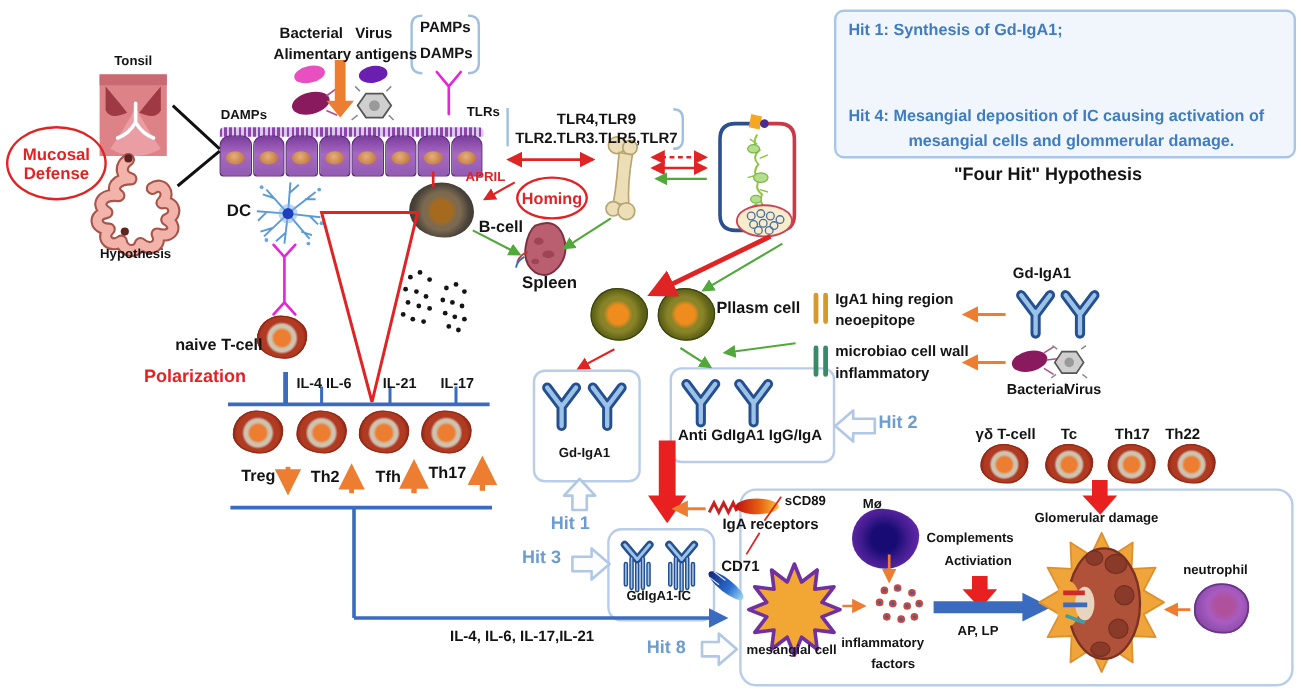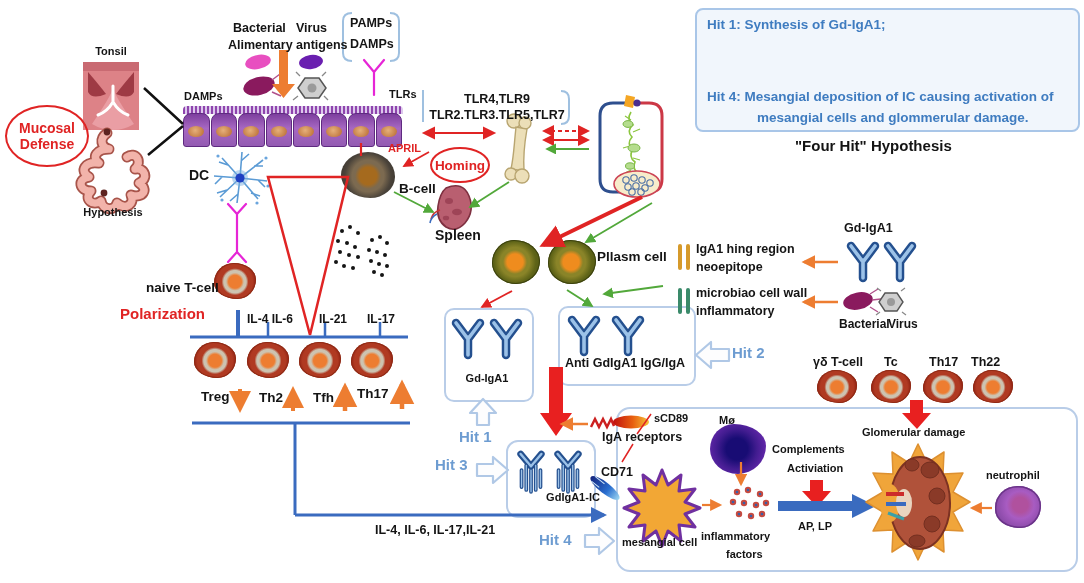--- a/index.html
+++ b/index.html
@@ -438,23 +438,23 @@
   <div class="lbl s12" style="left:839px;top:318px">Bacterial</div>
   <div class="lbl s12" style="left:888px;top:318px">Virus</div>
 
   <div class="lbl s13 ctr" style="left:447px;top:372px;width:80px">Gd-IgA1</div>
   <div class="lbl hitblue" style="left:459px;top:428px">Hit 1</div>
   <div class="lbl ctr" style="left:560px;top:356px;width:130px">Anti GdIgA1 IgG/IgA</div>
   <div class="lbl hitblue" style="left:732px;top:344px">Hit 2</div>
   <div class="lbl s13" style="left:654px;top:412px">sCD89</div>
   <div class="lbl" style="left:602px;top:430px">IgA receptors</div>
   <div class="lbl" style="left:601px;top:465px">CD71</div>
-  <div class="lbl s13 ctr" style="left:536px;top:491px;width:74px">GdIgA1-IC</div>
+  <div class="lbl s13 ctr" style="left:512px;top:491px;width:74px">GdIgA1-IC</div>
   <div class="lbl hitblue" style="left:435px;top:456px">Hit 3</div>
-  <div class="lbl hitblue" style="left:539px;top:531px">Hit 4</div>
+  <div class="lbl hitblue" style="left:539px;top:531px">Hit 8</div>
   <div class="lbl" style="left:375px;top:523px">IL-4, IL-6, IL-17,IL-21</div>
 
   <div class="lbl" style="left:813px;top:355px">γδ T-cell</div>
   <div class="lbl" style="left:884px;top:355px">Tc</div>
   <div class="lbl" style="left:929px;top:355px">Th17</div>
   <div class="lbl" style="left:971px;top:355px">Th22</div>
 
   <div class="lbl s13" style="left:719px;top:414px">Mø</div>
   <div class="lbl s13" style="left:622px;top:536px">mesangial cell</div>
   <div class="lbl s13" style="left:701px;top:530px">inflammatory</div>

